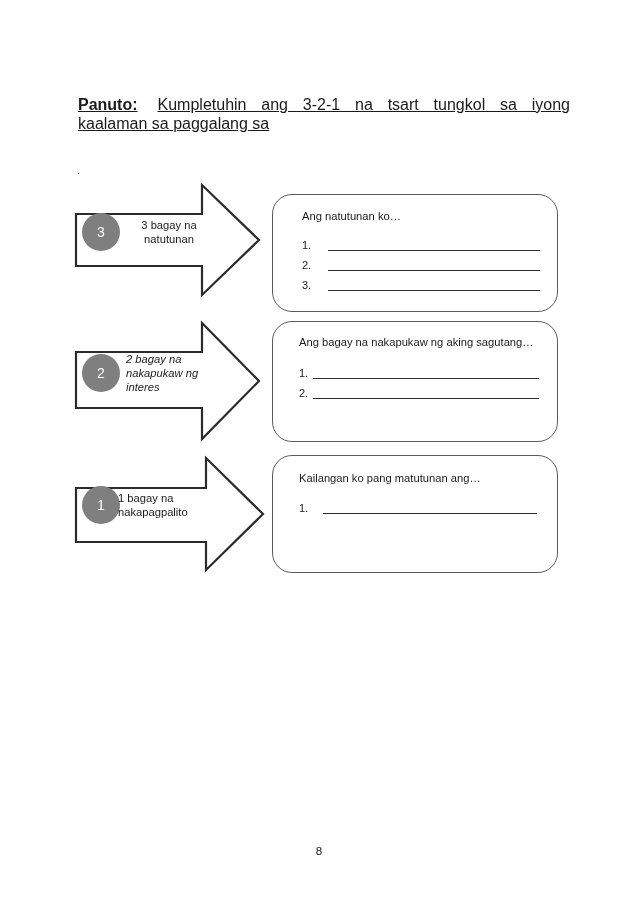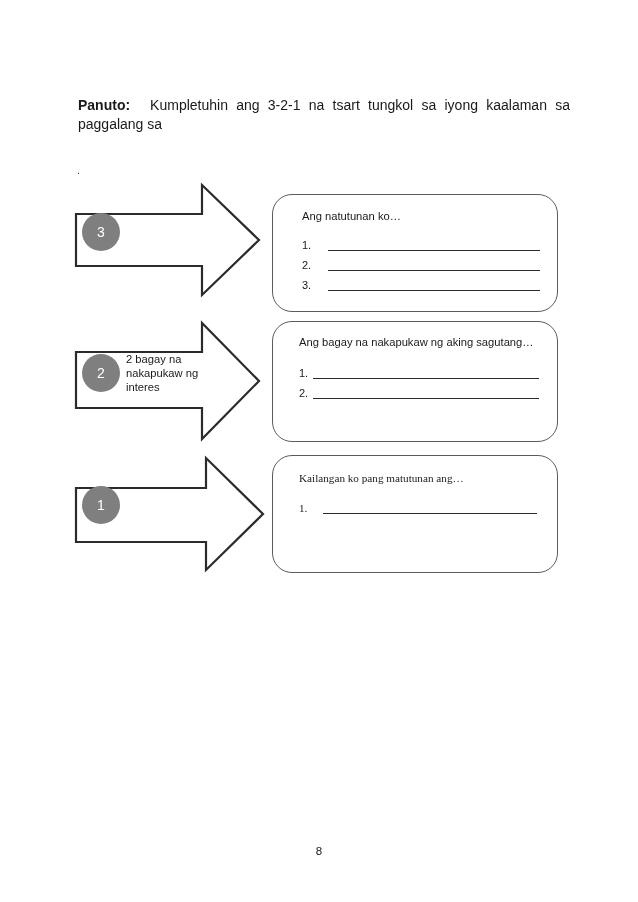--- a/index.html
+++ b/index.html
@@ -21,22 +21,23 @@
     inset: 0;
     background: #ffffff;
   }
 
   
   .instructions {
     position: absolute;
     left: 78px;
     top: 96px;
     width: 492px;
-    font-size: 14px;
+    font-size: 16px;
     line-height: 18.5px;
+    text-decoration: underline;
   }
   .instructions .ins-row {
     display: block;
     text-align: justify;
     text-justify: inter-word;
   }
   .instructions .ins-label {
     font-weight: bold;
     margin-right: 20px;
   }
@@ -100,36 +101,36 @@
   .g3 .num-circle { width: 38px; height: 38px; }
 
   .arrow-label {
     font-size: 11.2px;
     line-height: 14.2px;
     color: #1a1a1a;
     margin-left: 6px;
     width: 84px;
   }
   .g1 .arrow-label { text-align: center; margin-left: 8px; width: 82px; }
-  .g2 .arrow-label { text-align: left; margin-left: 6px; width: 86px; }
+  .g2 .arrow-label { text-align: left; margin-left: 6px; width: 86px; font-style: italic; }
   .g3 .arrow-label { text-align: left; margin-left: -2px; width: 92px; }
 
   
   .answer-box {
     position: absolute;
     left: 272px;
     width: 286px;
     border: 1.3px solid #5b5b5b;
     border-radius: 20px;
     background: #ffffff;
     box-sizing: border-box;
   }
   .g1 .answer-box { top: 16px; height: 118px; }
   .g2 .answer-box { top: 3px; height: 121px; }
-  .g3 .answer-box { top: 3px; height: 118px; font-family: Liberation Serif, serif; }
+  .g3 .answer-box { top: 3px; height: 118px; }
 
   .box-title {
     position: absolute;
     font-size: 11.2px;
     color: #1a1a1a;
     white-space: nowrap;
   }
   .g1 .box-title { left: 29px; top: 15px; }
   .g2 .box-title { left: 26px; top: 14px; }
   .g3 .box-title { left: 26px; top: 16px; }
@@ -202,20 +203,21 @@
 
   <div class="stray-dot">.</div>
 
   <div class="group g1">
     <div class="arrow-wrap">
       <svg class="arrow-svg" width="188" height="124" viewBox="0 0 188 124">
         <path d="M2 36 L128 36 L128 7 L185 62 L128 117 L128 88 L2 88 Z" fill="#ffffff" stroke="#2b2b2b" stroke-width="2.2" stroke-linejoin="miter"></path>
       </svg>
       <div class="arrow-content">
         <div class="num-circle">3</div>
+        <div class="arrow-label">3 bagay na natutunan</div>
       </div>
     </div>
 
     <div class="answer-box">
       <div class="box-title">Ang natutunan ko…</div>
       <div class="blank-list">
         <div class="blank-row r1">
           <span class="bnum">1.</span>
           <span class="bline"></span>
         </div>
@@ -257,20 +259,21 @@
     </div>
   </div>
 
   <div class="group g3">
     <div class="arrow-wrap">
       <svg class="arrow-svg" width="192" height="124" viewBox="0 0 192 124">
         <path d="M2 36 L132 36 L132 6 L189 62 L132 118 L132 90 L2 90 Z" fill="#ffffff" stroke="#2b2b2b" stroke-width="2.2" stroke-linejoin="miter"></path>
       </svg>
       <div class="arrow-content">
         <div class="num-circle">1</div>
+        <div class="arrow-label">1 bagay na nakapagpalito</div>
       </div>
     </div>
 
     <div class="answer-box">
       <div class="box-title">Kailangan ko pang matutunan ang…</div>
       <div class="blank-list">
         <div class="blank-row r1">
           <span class="bnum">1.</span>
           <span class="bline"></span>
         </div>

